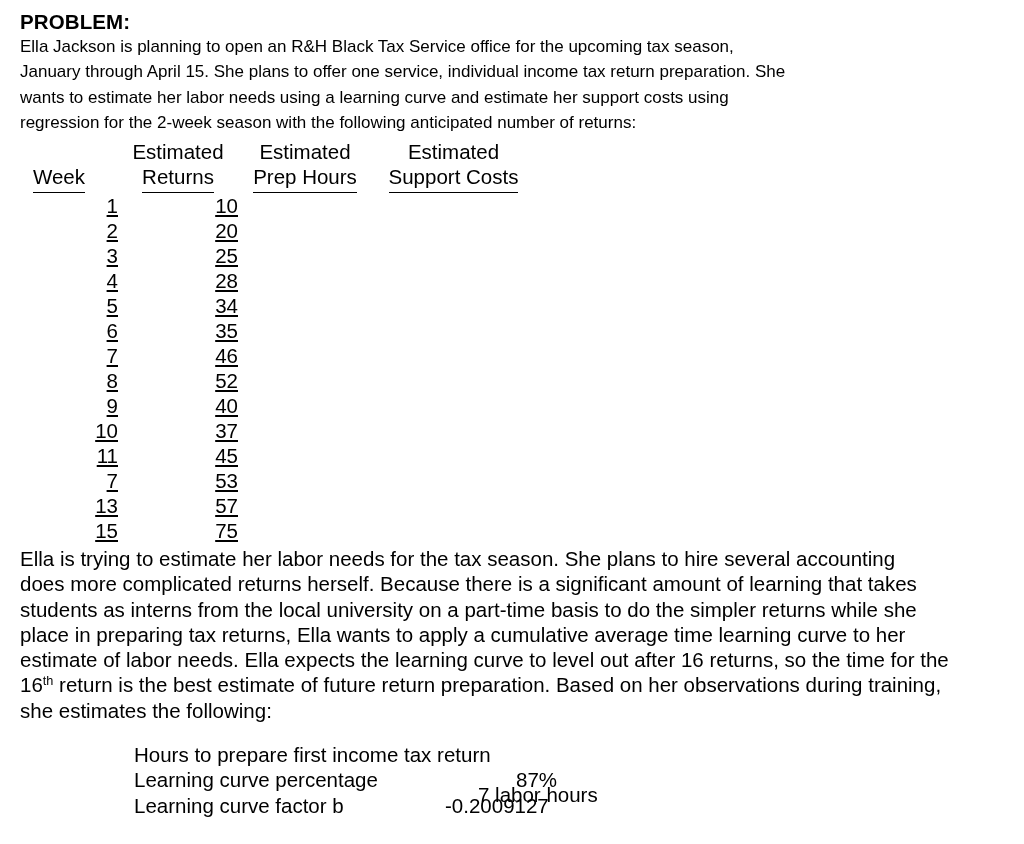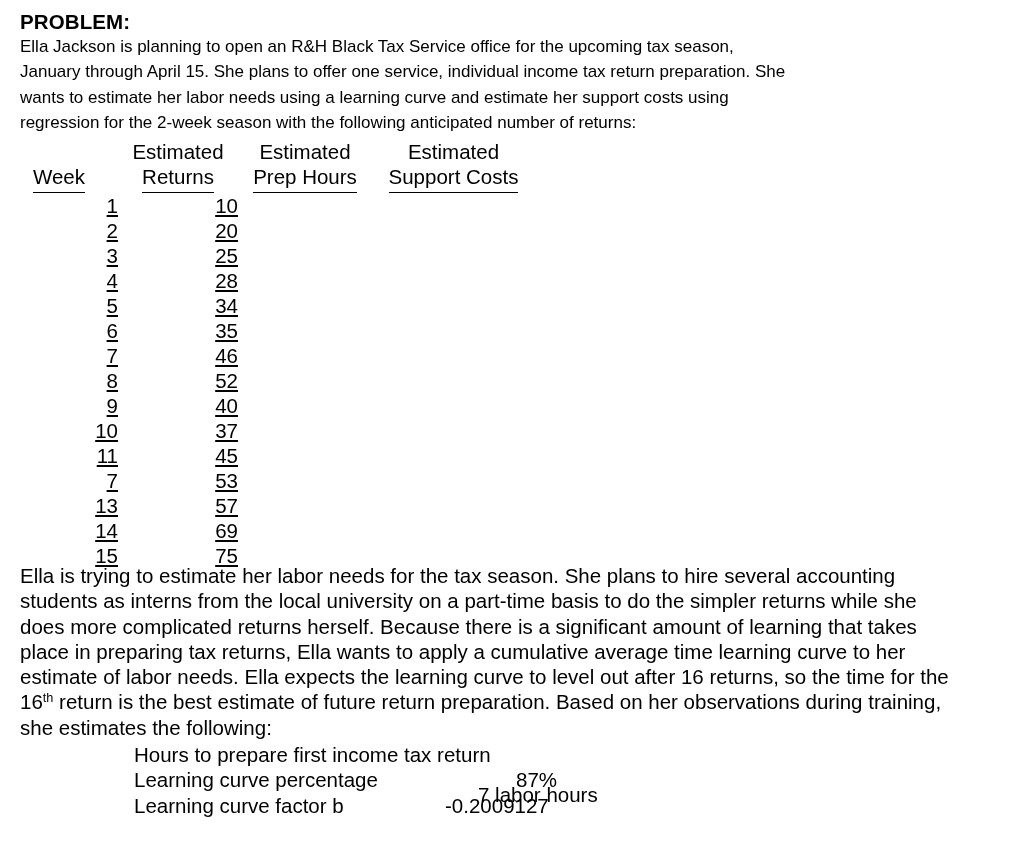--- a/index.html
+++ b/index.html
@@ -85,21 +85,21 @@
   }
 
   .hdr-top .cen {
     display: inline-block;
   }
 
   
   .para2 {
     position: absolute;
     left: 20px;
-    top: 563px;
+    top: 546px;
     width: 1000px;
     font-size: 20.5px;
     line-height: 25.3px;
   }
   .para2 .txt-line { white-space: nowrap; }
   sup {
     font-size: 0.62em;
     vertical-align: super;
     line-height: 0;
     margin-top: 20px;
@@ -233,39 +233,33 @@
           <td class="col-prep"></td>
           <td class="col-support"></td>
         </tr>
         <tr>
           <td class="col-week">13</td>
           <td class="col-returns">57</td>
           <td class="col-prep"></td>
           <td class="col-support"></td>
         </tr>
         <tr>
-          <td class="col-week">14</td>
-          <td class="col-returns">69</td>
-          <td class="col-prep"></td>
-          <td class="col-support"></td>
-        </tr>
-        <tr>
           <td class="col-week">15</td>
           <td class="col-returns">75</td>
           <td class="col-prep"></td>
           <td class="col-support"></td>
         </tr>
       </tbody>
     </table>
   </div>
 
   <div class="para2">
     <div class="txt-line">Ella is trying to estimate her labor needs for the tax season. She plans to hire several accounting</div>
+    <div class="txt-line">does more complicated returns herself. Because there is a significant amount of learning that takes</div>
     <div class="txt-line">students as interns from the local university on a part-time basis to do the simpler returns while she</div>
-    <div class="txt-line">does more complicated returns herself. Because there is a significant amount of learning that takes</div>
     <div class="txt-line">place in preparing tax returns, Ella wants to apply a cumulative average time learning curve to her</div>
     <div class="txt-line">estimate of labor needs. Ella expects the learning curve to level out after 16 returns, so the time for the</div>
     <div class="txt-line"><span>16</span><sup>th</sup><span> return is the best estimate of future return preparation. Based on her observations during training,</span></div>
     <div class="txt-line">she estimates the following:</div>
   </div>
 
   <div class="assumptions">
     <div class="arow">
       <span class="alabel">Hours to prepare first income tax return</span>
       <span class="avalue av-0">7 labor hours</span>

